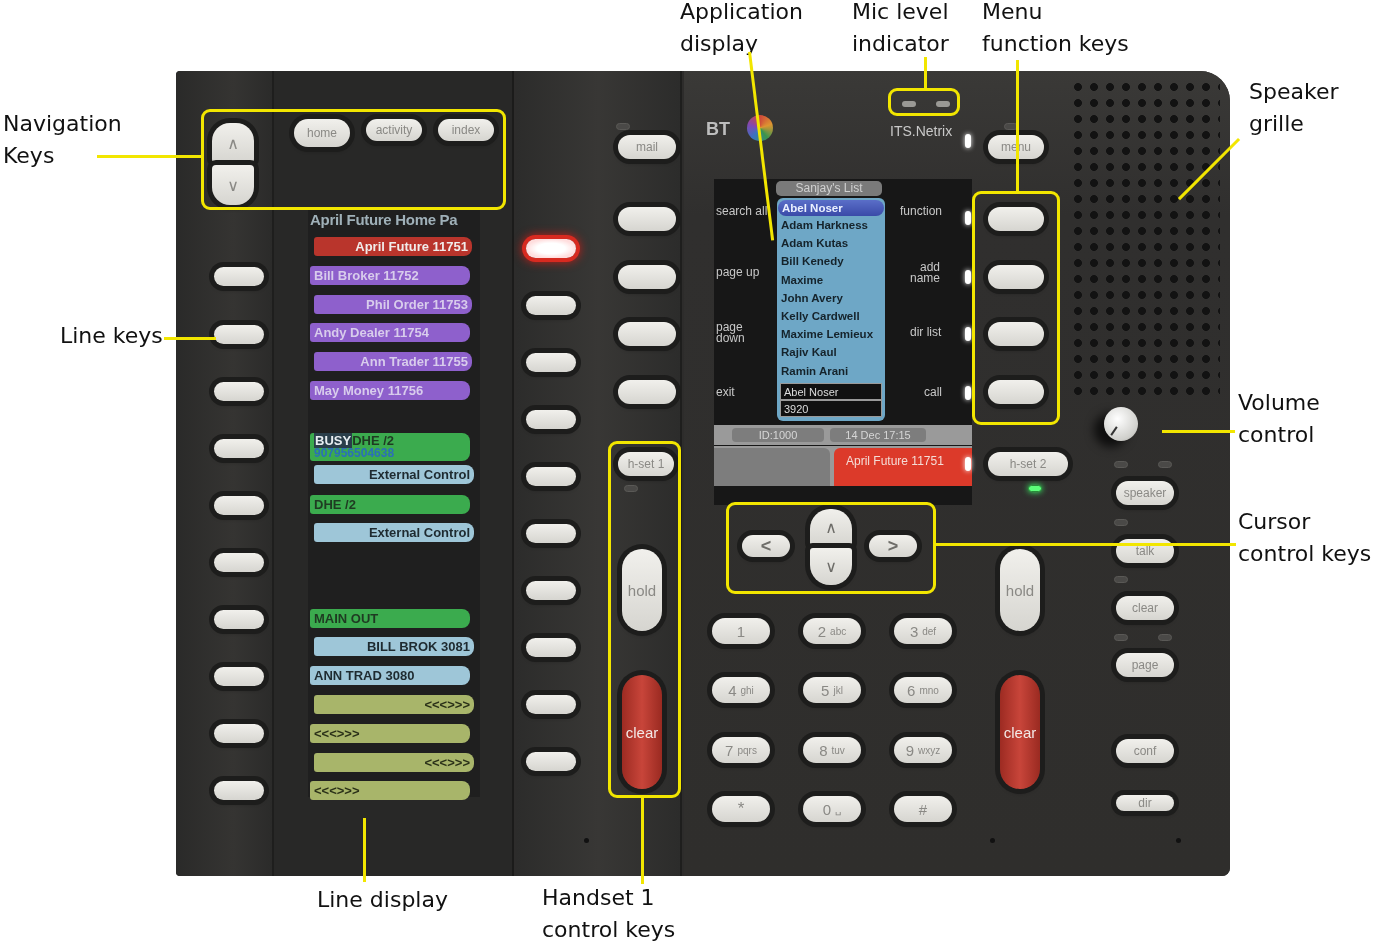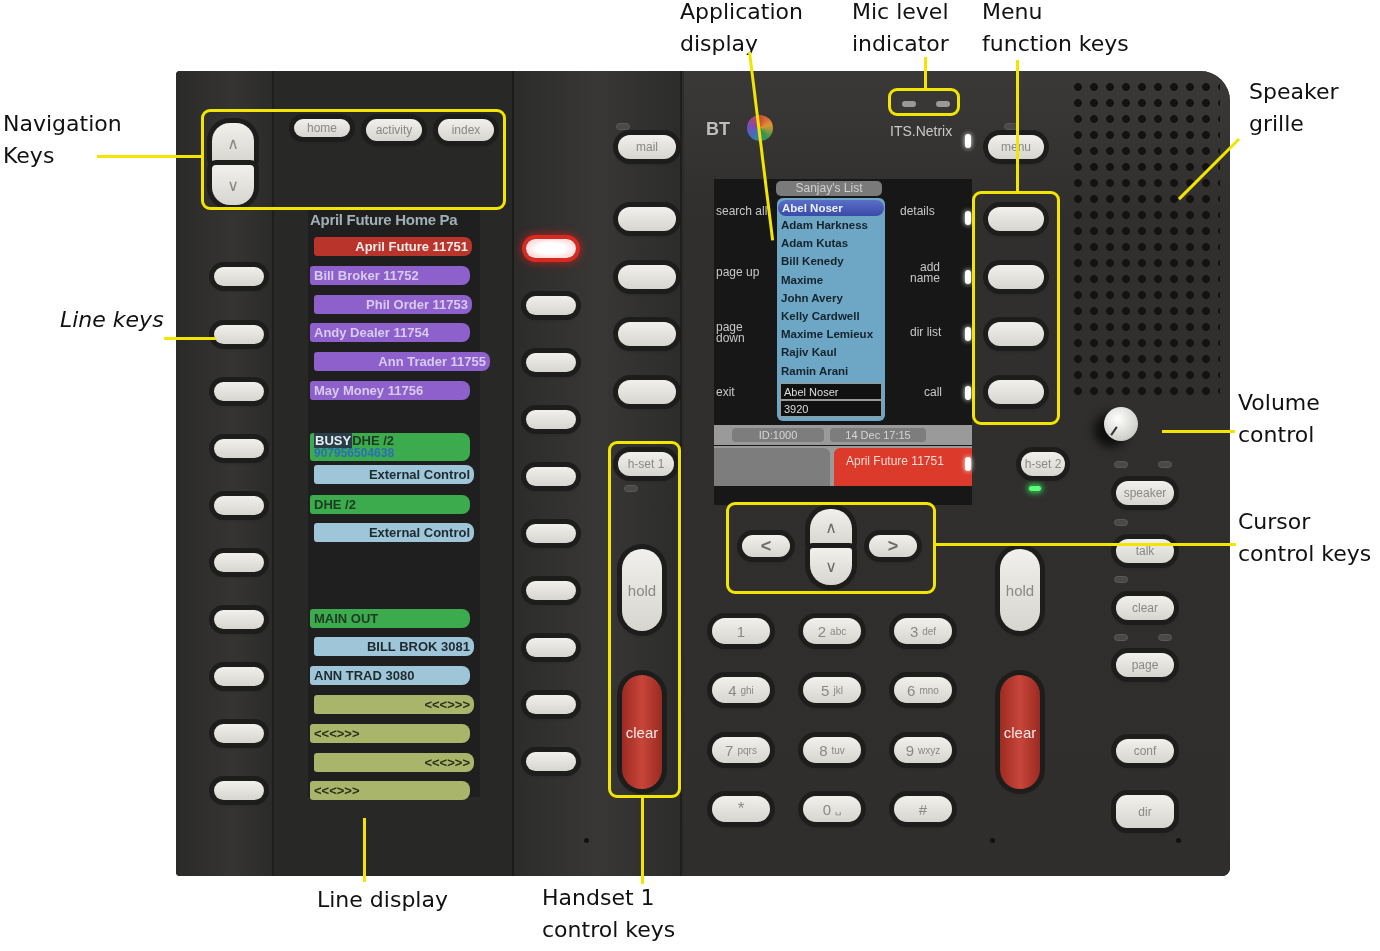--- a/index.html
+++ b/index.html
@@ -65,21 +65,21 @@
   .bt-logo { position: absolute; left: 530px; top: 48px; font-weight: bold; font-size: 18px; color: #bdbdbd; }
   .bt-globe { position: absolute; left: 571px; top: 44px; width: 26px; height: 26px; border-radius: 50%; background: conic-gradient(#e04a3a,#f0a030,#3aa050,#3a7ad0,#8a4ac0,#e04a3a); opacity: .9; }
   .model { position: absolute; left: 714px; top: 52px; font-size: 14px; color: #c9c9c9; }
   .mic-led { position: absolute; top: 30px; width: 14px; height: 6px; border-radius: 3px; background: #9a9995; }
 </style>
 </head>
 <body>
 
 <div class="callout" style="left:3px;top:108px;">Navigation
 Keys</div>
-<div class="callout" style="left:60px;top:304px;font-style:italic;">Line keys</div>
+<div class="callout" style="left:60px;top:320px;">Line keys</div>
 <div class="callout" style="left:317px;top:884px;">Line display</div>
 <div class="callout" style="left:542px;top:882px;">Handset 1
 control keys</div>
 <div class="callout" style="left:680px;top:-4px;">Application
 display</div>
 <div class="callout" style="left:852px;top:-4px;">Mic level
 indicator</div>
 <div class="callout" style="left:982px;top:-4px;">Menu
 function keys</div>
 <div class="callout" style="left:1249px;top:76px;">Speaker
@@ -94,21 +94,21 @@
   <div class="panel p-line"></div>
   <div class="panel p-mid"></div>
   <div class="panel p-main"></div>
 
   <div class="key" style="left:36px;top:52px;width:42px;height:40px;border-radius:18px 18px 4px 4px;font-size:16px;">
       <span>∧</span>
     </div>
   <div class="key" style="left:36px;top:94px;width:42px;height:40px;border-radius:4px 4px 18px 18px;font-size:16px;">
       <span>∨</span>
     </div>
-  <div class="key small" style="left:118px;top:48px;width:56px;height:18px;">home</div>
+  <div class="key small" style="left:118px;top:48px;width:56px;height:28px;">home</div>
   <div class="key small" style="left:190px;top:48px;width:56px;height:22px;">activity</div>
   <div class="key small" style="left:262px;top:48px;width:56px;height:22px;">index</div>
 
   <div class="key" style="left:38px;top:196px;width:50px;height:19px;"></div>
   <div class="key" style="left:38px;top:254px;width:50px;height:19px;"></div>
   <div class="key" style="left:38px;top:311px;width:50px;height:19px;"></div>
   <div class="key" style="left:38px;top:368px;width:50px;height:19px;"></div>
   <div class="key" style="left:38px;top:425px;width:50px;height:19px;"></div>
   <div class="key" style="left:38px;top:482px;width:50px;height:19px;"></div>
   <div class="key" style="left:38px;top:539px;width:50px;height:19px;"></div>
@@ -126,21 +126,21 @@
   <div class="key" style="left:350px;top:567px;width:50px;height:19px;"></div>
   <div class="key" style="left:350px;top:624px;width:50px;height:19px;"></div>
   <div class="key" style="left:350px;top:681px;width:50px;height:19px;"></div>
 
   <div class="ldisp">
     <div class="ltitle">April Future Home Pa</div>
     <div class="lbar red right" style="left:6px;top:30px;width:158px;">April Future 11751</div>
     <div class="lbar purple" style="left:2px;top:59px;width:160px;">Bill Broker 11752</div>
     <div class="lbar purple right" style="left:6px;top:88px;width:158px;">Phil Order 11753</div>
     <div class="lbar purple" style="left:2px;top:116px;width:160px;">Andy Dealer 11754</div>
-    <div class="lbar purple right" style="left:6px;top:145px;width:176px;">Ann Trader 11755</div>
+    <div class="lbar purple right" style="left:6px;top:145px;width:158px;">Ann Trader 11755</div>
     <div class="lbar purple" style="left:2px;top:174px;width:160px;">May Money 11756</div>
     <div class="lbar green busy" style="left:2px;top:226px;width:160px;">
       <div><span class="busytag">BUSY</span><span>DHE  /2</span></div>
       <div class="busynum">907956504638</div>
     </div>
     <div class="lbar blue right" style="left:6px;top:258px;width:160px;">External Control</div>
     <div class="lbar green" style="left:2px;top:288px;width:160px;">DHE  /2</div>
     <div class="lbar blue right" style="left:6px;top:316px;width:160px;">External Control</div>
     <div class="lbar green" style="left:2px;top:402px;width:160px;">MAIN  OUT</div>
     <div class="lbar blue right" style="left:6px;top:430px;width:160px;">BILL  BROK 3081</div>
@@ -168,21 +168,21 @@
   <div class="model">ITS.Netrix</div>
   <div class="mic-led" style="left:726px;"></div>
   <div class="mic-led" style="left:760px;"></div>
 
   <div class="adisp">
     <div class="asoft" style="left:2px;top:27px;">search all</div>
     <div class="asoft" style="left:2px;top:88px;">page up</div>
     <div class="asoft" style="left:2px;top:143px;">page
 down</div>
     <div class="asoft" style="left:2px;top:208px;">exit</div>
-    <div class="asoft" style="left:186px;top:27px;">details</div>
+    <div class="asoft" style="left:186px;top:27px;">function</div>
     <div class="asoft" style="left:196px;top:83px;text-align:right;">add
 name</div>
     <div class="asoft" style="left:196px;top:148px;">dir list</div>
     <div class="asoft" style="left:210px;top:208px;">call</div>
 
     <div class="atitle">Sanjay's List</div>
     <div class="alist">
       <div class="aitem sel">Abel Noser</div>
       <div class="aitem">Adam Harkness</div>
       <div class="aitem">Adam Kutas</div>
@@ -271,40 +271,40 @@
   <div class="sideled" style="left:789px;top:256px;"></div>
   <div class="sideled" style="left:789px;top:315px;"></div>
   <div class="sideled" style="left:789px;top:386px;"></div>
 
   <div class="led" style="left:828px;top:52px;"></div>
   <div class="key small" style="left:812px;top:64px;width:56px;height:24px;">menu</div>
   <div class="key" style="left:812px;top:136px;width:56px;height:24px;"></div>
   <div class="key" style="left:812px;top:194px;width:56px;height:24px;"></div>
   <div class="key" style="left:812px;top:251px;width:56px;height:24px;"></div>
   <div class="key" style="left:812px;top:309px;width:56px;height:24px;"></div>
-  <div class="key small" style="left:812px;top:381px;width:44px;height:24px;margin-left:33px;">h-set 2</div>
+  <div class="key small" style="left:812px;top:381px;width:80px;height:24px;">h-set 2</div>
   <div class="led green" style="left:852px;top:414px;"></div>
   <div class="key tall" style="left:824px;top:478px;width:40px;height:82px;">hold</div>
   <div class="key red tall" style="left:824px;top:604px;width:40px;height:114px;">clear</div>
 
   <div class="grille"></div>
   <div class="knob"></div>
 
   <div class="led" style="left:938px;top:390px;"></div>
   <div class="led" style="left:982px;top:390px;"></div>
   <div class="key small" style="left:940px;top:410px;width:58px;height:24px;">speaker</div>
   <div class="led" style="left:938px;top:448px;"></div>
   <div class="key small" style="left:940px;top:468px;width:58px;height:24px;text-align:center;">talk</div>
   <div class="led" style="left:938px;top:505px;"></div>
   <div class="key small" style="left:940px;top:525px;width:58px;height:24px;">clear</div>
   <div class="led" style="left:938px;top:563px;"></div>
   <div class="led" style="left:982px;top:563px;"></div>
   <div class="key small" style="left:940px;top:582px;width:58px;height:24px;">page</div>
   <div class="key small" style="left:940px;top:668px;width:58px;height:24px;">conf</div>
-  <div class="key small" style="left:940px;top:724px;width:58px;height:33px;border-radius:11px;">dir</div>
+  <div class="key small" style="left:940px;top:724px;width:58px;height:16px;">dir</div>
 
   <div class="hole" style="left:814px;top:767px;"></div>
   <div class="hole" style="left:1000px;top:767px;"></div>
 </div>
 
 <div class="ybox" style="left:201px;top:109px;width:305px;height:101px;"></div>
 <div class="yline" style="left:97px;top:155px;width:104px;height:3px;"></div>
 <div class="yline" style="left:164px;top:337px;width:52px;height:3px;"></div>
 <div class="yline" style="left:363px;top:818px;width:3px;height:64px;"></div>
 <div class="ybox" style="left:608px;top:441px;width:73px;height:357px;"></div>

